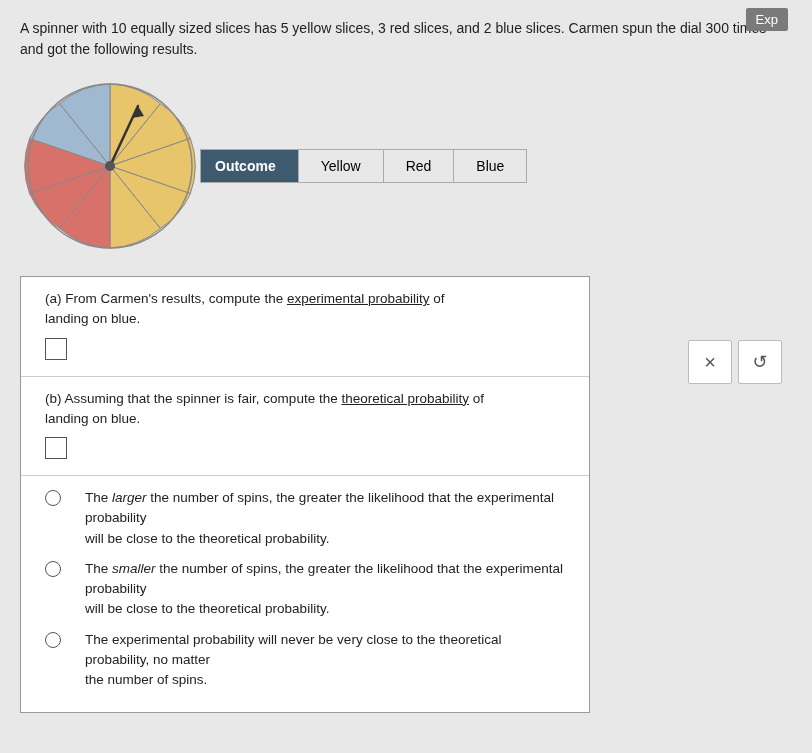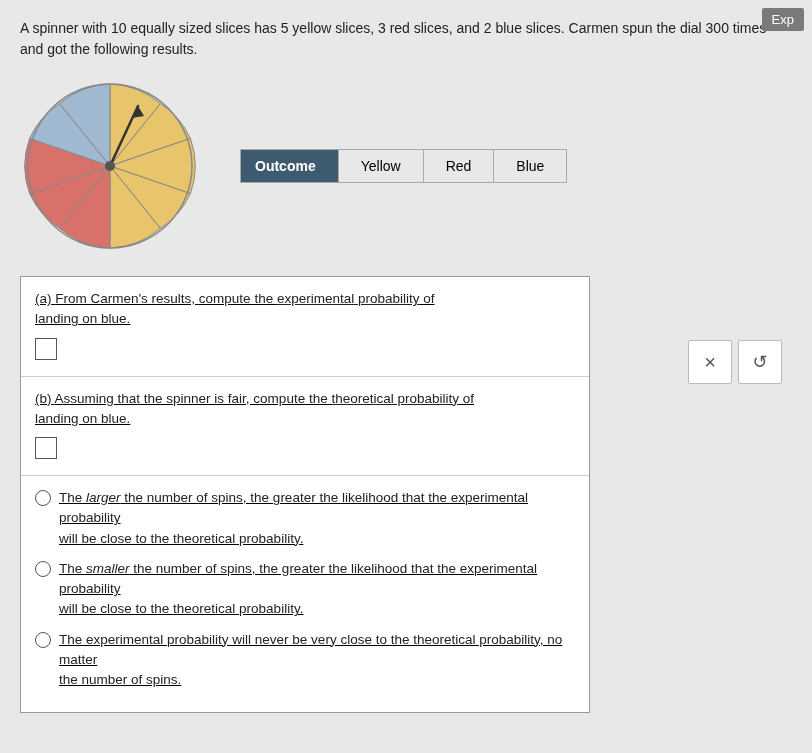--- a/index.html
+++ b/index.html
@@ -15,40 +15,39 @@
     .page {
       background: #e8e8e8;
       width: 812px;
       min-height: 753px;
       padding: 18px 20px 20px 20px;
       position: relative;
     }
     .top-right-btn {
       position: absolute;
       top: 8px;
-      right: 8px;
+      right: 24px;
       background: #7a7a7a;
       color: white;
       border: none;
       padding: 4px 10px;
       font-size: 13px;
       cursor: pointer;
       border-radius: 2px;
     }
     .intro-text {
       font-size: 14px;
       line-height: 1.5;
       color: #222;
       margin-bottom: 16px;
       max-width: 780px;
     }
     .spinner-table-row {
       display: flex;
       align-items: center;
-      gap: 40px;
       margin-bottom: 20px;
     }
     
     .spinner-container {
       width: 180px;
       height: 180px;
       flex-shrink: 0;
     }
     
     .outcome-table {
@@ -73,22 +72,21 @@
       margin-bottom: 12px;
     }
     .questions-box {
       border: 1px solid #999;
       background: white;
       width: 570px;
       padding: 0;
     }
     .question-section {
       border-bottom: 1px solid #ccc;
-      padding: 12px 14px;
-      text-decoration: underline;
+      padding: 12px 24px;
     }
     .question-section:last-child {
       border-bottom: none;
     }
     .question-text {
       font-size: 13.5px;
       color: #222;
       line-height: 1.5;
       margin-bottom: 8px;
     }
@@ -98,21 +96,21 @@
     .answer-input-box {
       width: 22px;
       height: 22px;
       border: 1px solid #555;
       display: inline-block;
       background: white;
     }
     .radio-option {
       display: flex;
       align-items: flex-start;
-      gap: 8px;
+      gap: 24px;
       margin-bottom: 10px;
       font-size: 13.5px;
       color: #222;
       line-height: 1.5;
     }
     .radio-circle {
       width: 16px;
       height: 16px;
       border: 1.5px solid #555;
       border-radius: 50%;

